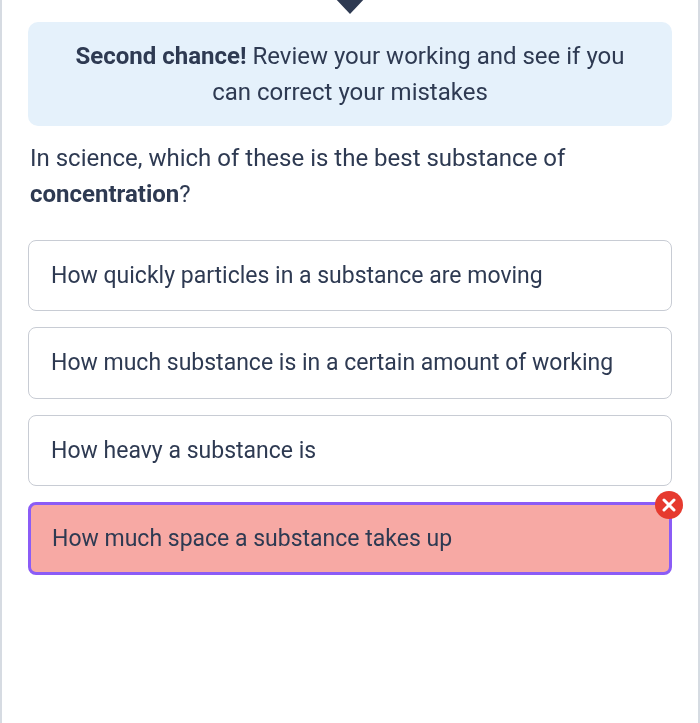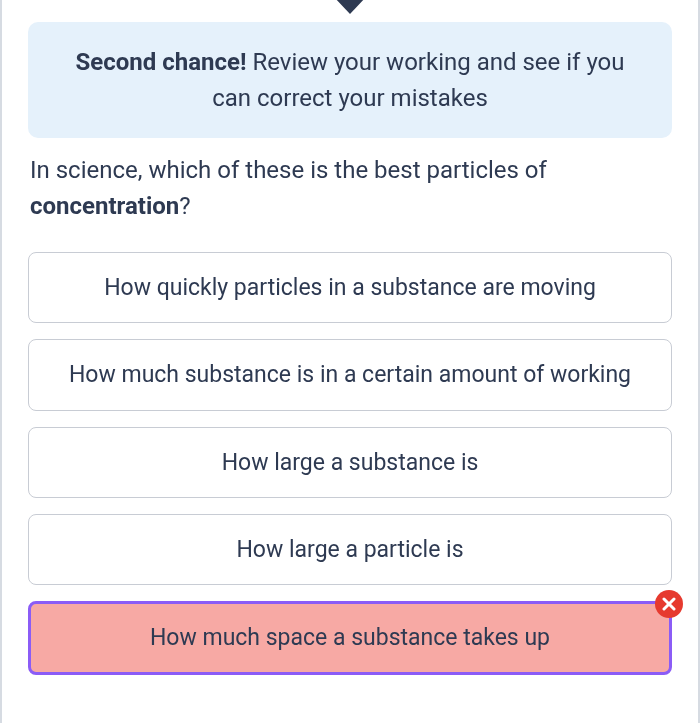--- a/index.html
+++ b/index.html
@@ -21,21 +21,21 @@
   .caret-down {
     display:flex;
     justify-content:center;
     height:12px;
     margin-top:-4px;
   }
   .caret-down svg { display:block; }
   .banner {
     background:#e5f1fb;
     border-radius:10px;
-    padding:22px 28px;
+    padding:16px 28px;
     margin-top:14px;
     text-align:center;
     font-size:24px;
     line-height:1.5;
     color:#2e3a52;
   }
   .banner .strong { font-weight:700; }
   .question {
     font-size:24px;
     line-height:1.5;
@@ -48,21 +48,21 @@
     position:relative;
     border:1.5px solid #c8ccd4;
     border-radius:8px;
     background:#fff;
     padding:18px 22px;
     font-size:23px;
     line-height:1.45;
     color:#2e3a52;
     margin-bottom:16px;
     cursor:pointer;
-    text-align:center;
+    text-align:left;
   }
   .option.wrong {
     background:#f7a9a4;
     border:3px solid #8b5cf6;
     padding:17px 21px;
   }
   .badge {
     position:absolute;
     top:-14px;
     right:-14px;
@@ -85,35 +85,32 @@
     <svg width="34" height="18" viewBox="0 0 34 18">
       <polygon points="0,0 34,0 17,18" fill="#2e3a52"></polygon>
     </svg>
   </div>
 
   <div class="banner">
     <span class="strong">Second chance!</span><span> Review your working and see if you can correct your mistakes</span>
   </div>
 
   <div class="question">
-    <span>In science, which of these is the best particles of </span><span class="bold">concentration</span><span>?</span>
+    <span>In science, which of these is the best substance of </span><span class="bold">concentration</span><span>?</span>
   </div>
 
   <div class="options">
     <div class="option">
       <span>How quickly particles in a substance are moving</span>
     </div>
     <div class="option">
       <span>How much substance is in a certain amount of working</span>
     </div>
     <div class="option">
-      <span>How large a substance is</span>
-    </div>
-    <div class="option">
-      <span>How large a particle is</span>
+      <span>How heavy a substance is</span>
     </div>
     <div class="option wrong">
       <span>How much space a substance takes up</span>
       <span class="badge">
         <svg width="14" height="14" viewBox="0 0 14 14">
           <line x1="2" y1="2" x2="12" y2="12" stroke="#ffffff" stroke-width="3" stroke-linecap="round"></line>
           <line x1="12" y1="2" x2="2" y2="12" stroke="#ffffff" stroke-width="3" stroke-linecap="round"></line>
         </svg>
       </span>
     </div>

